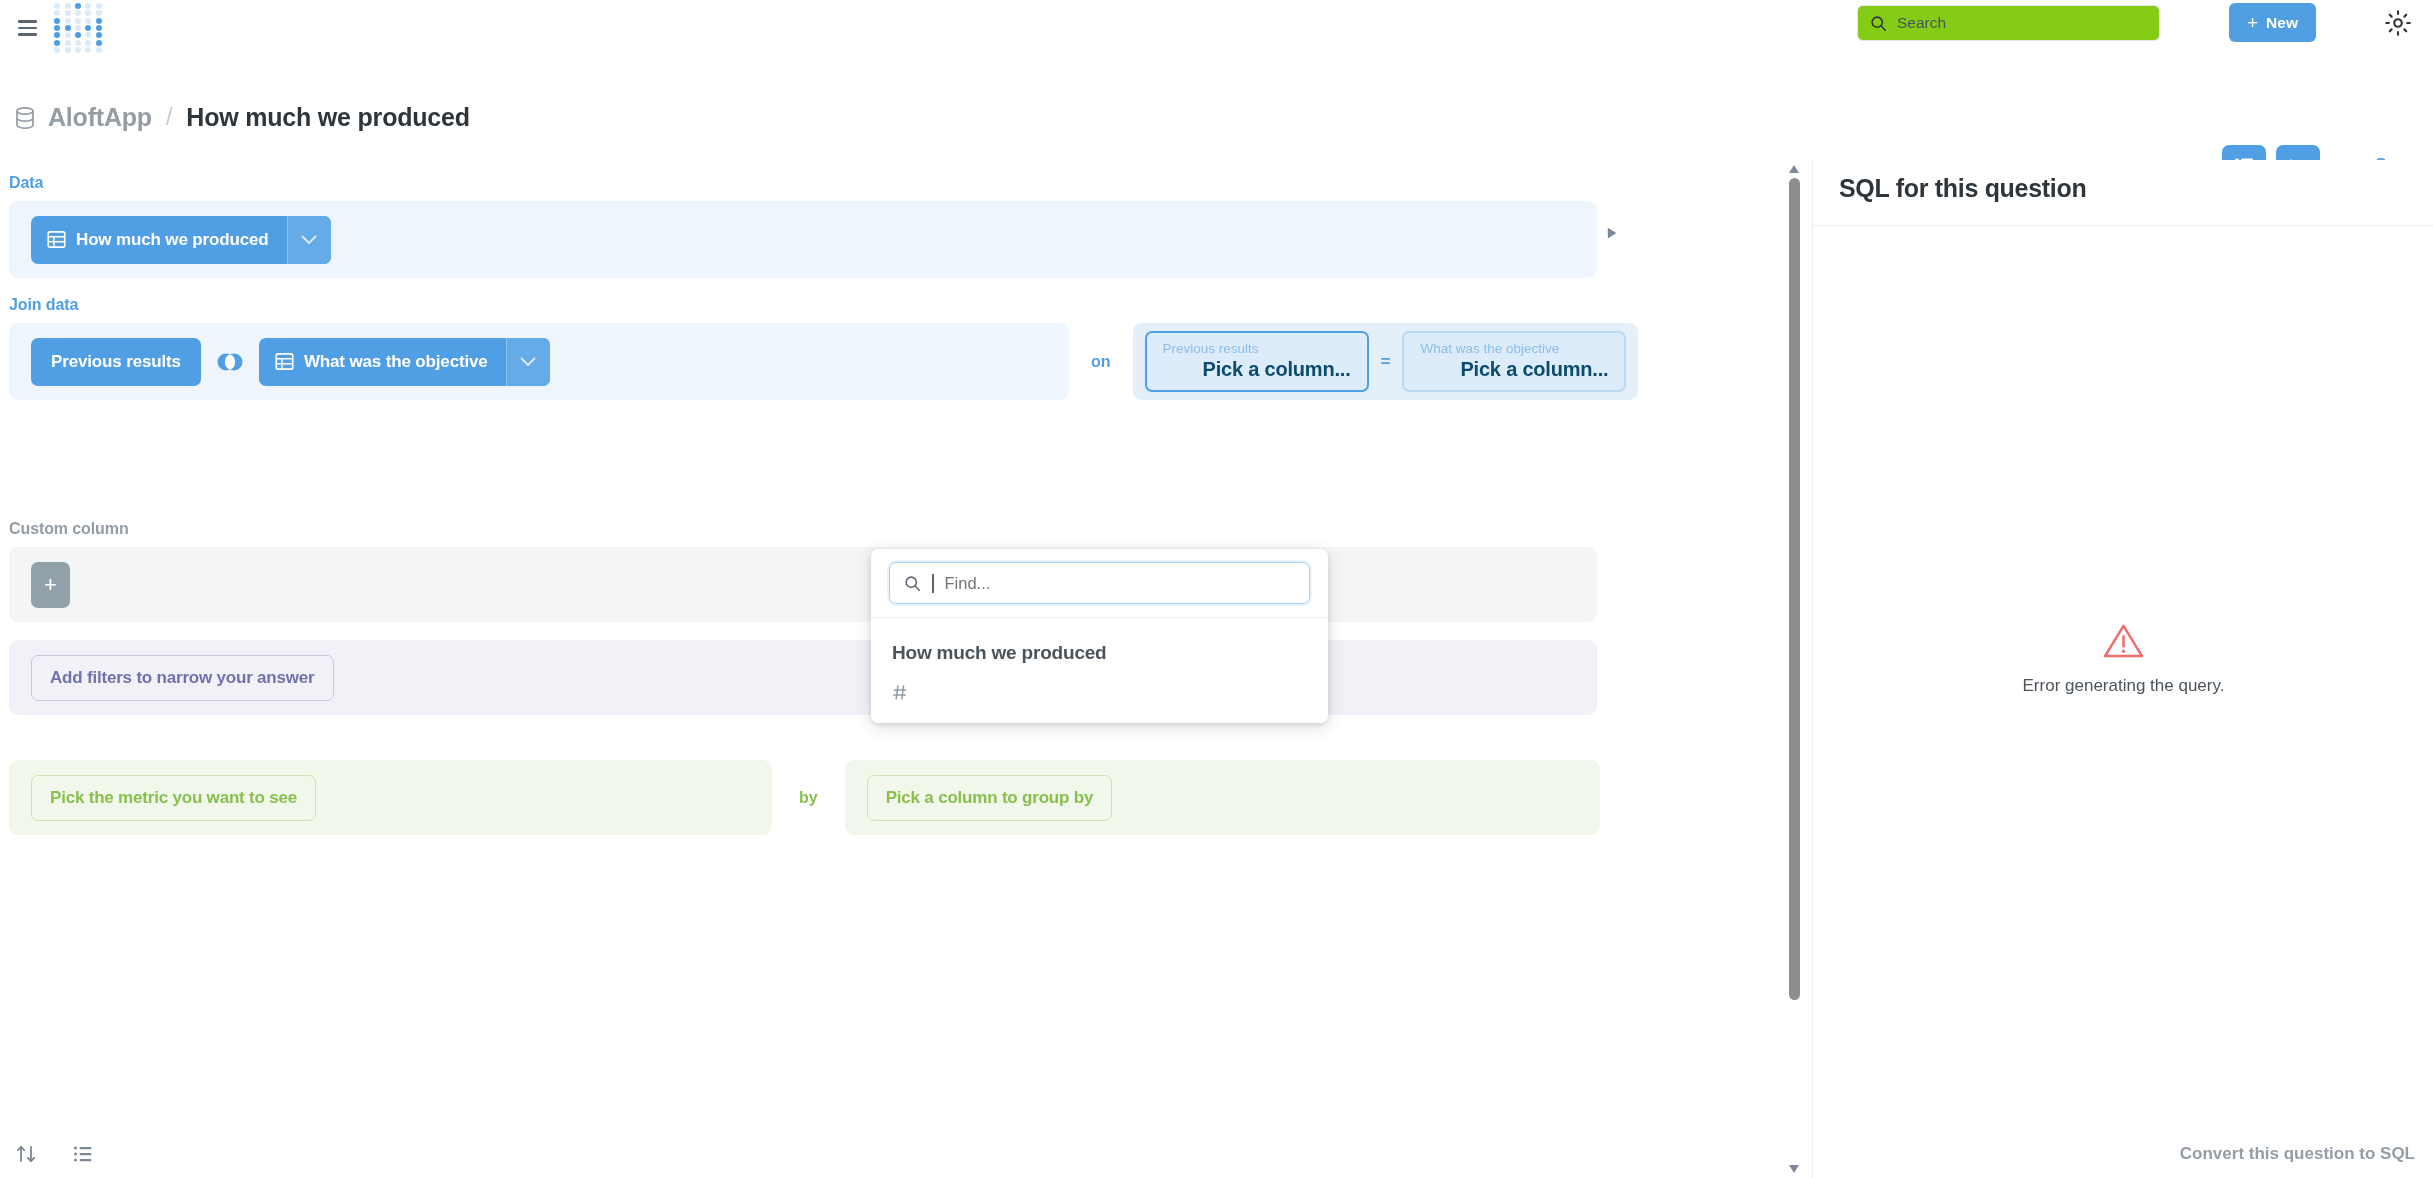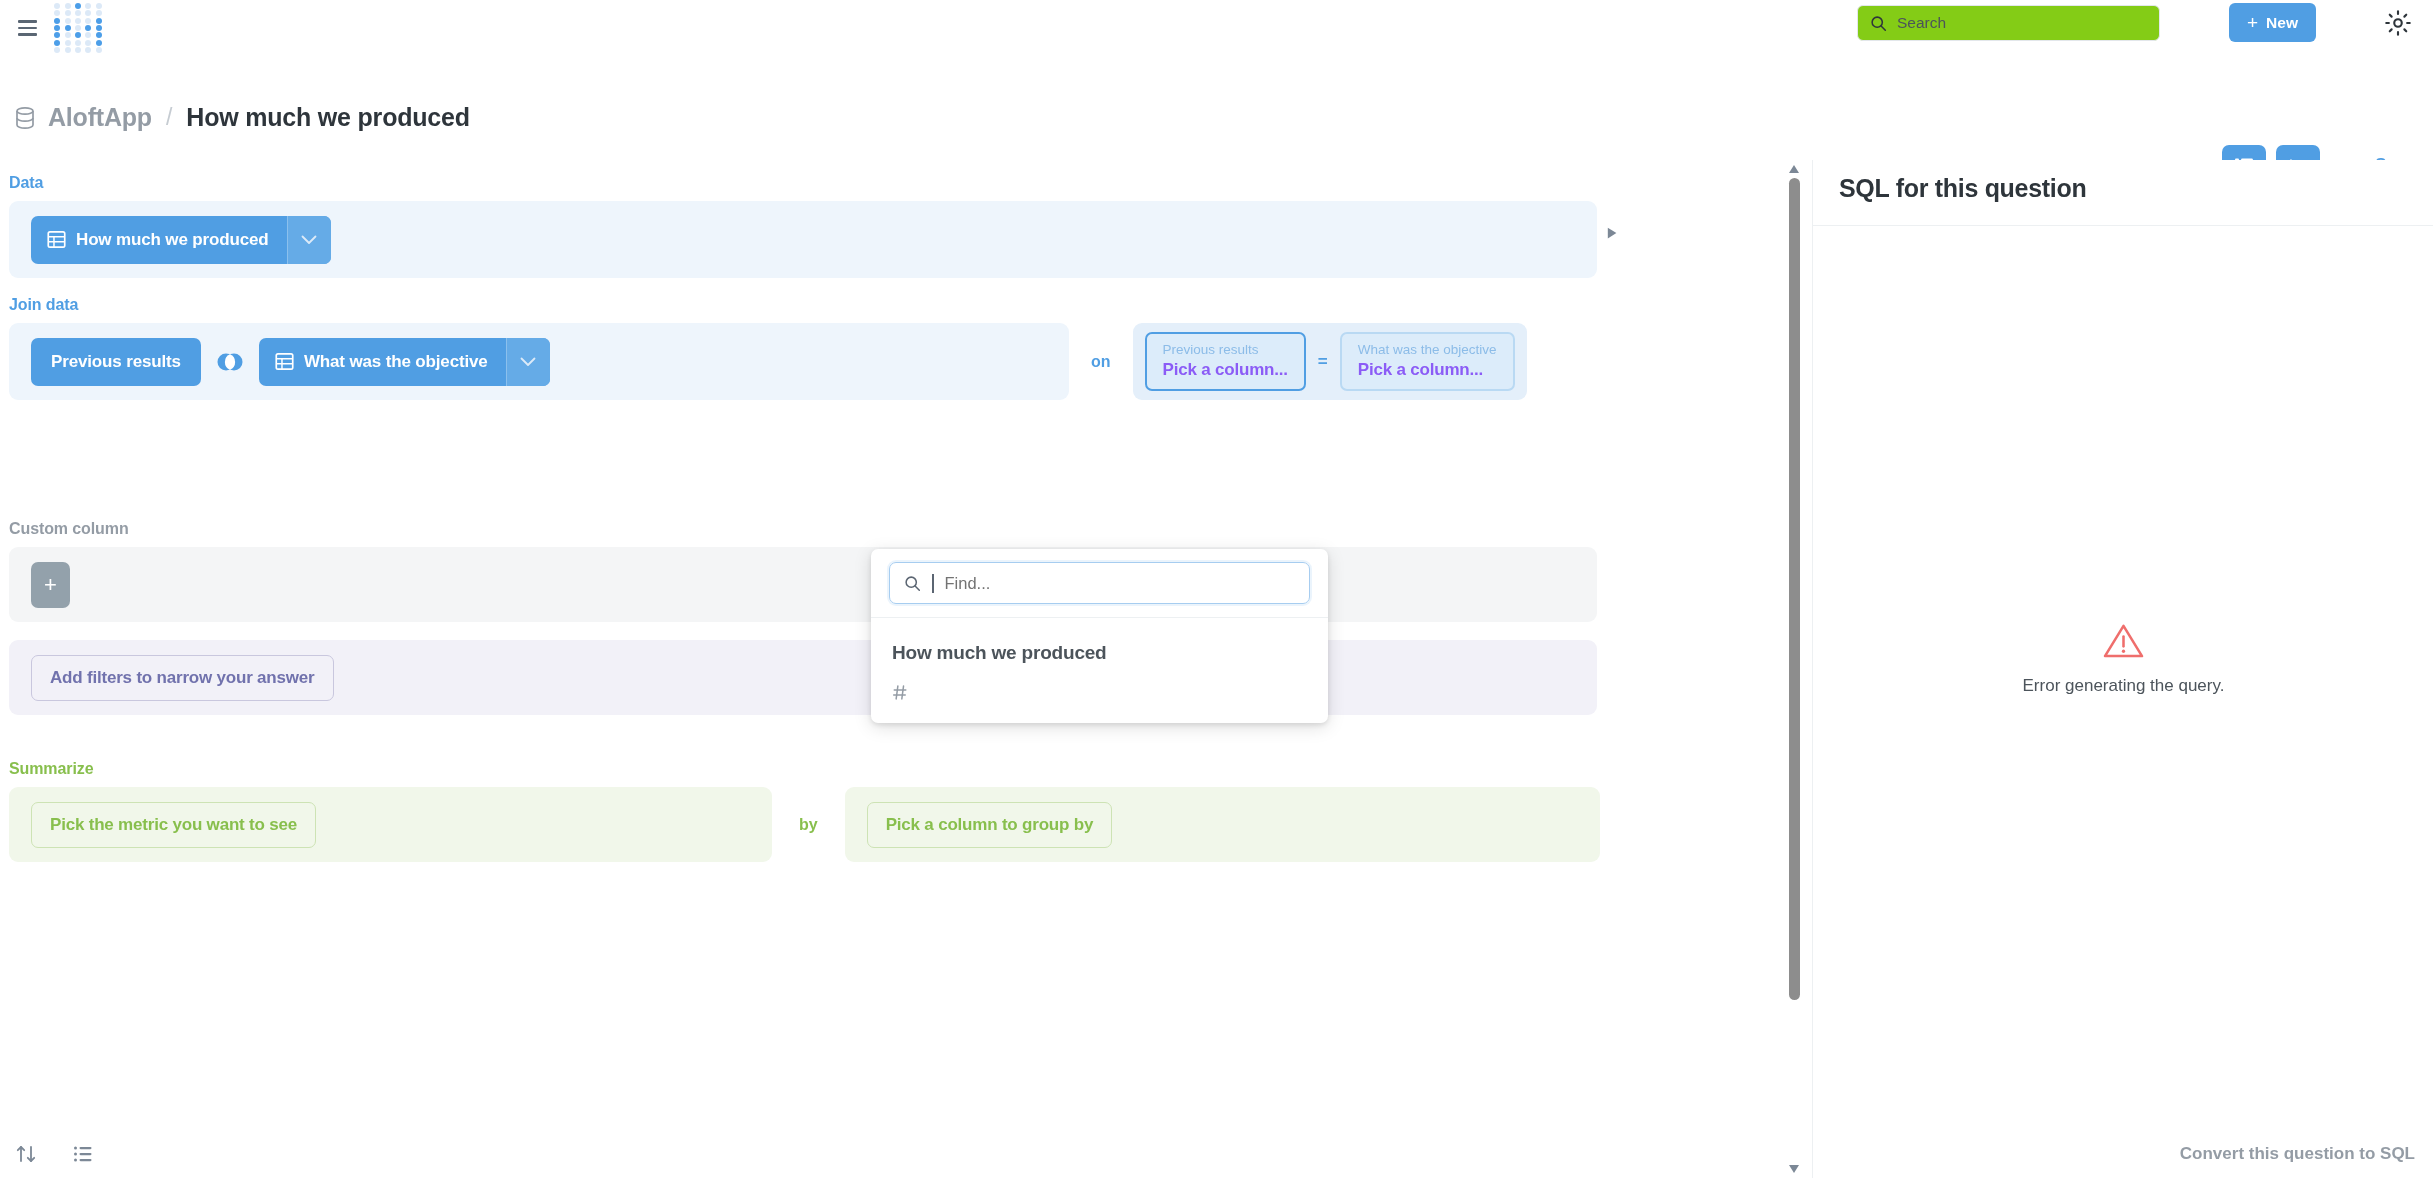--- a/index.html
+++ b/index.html
@@ -152,21 +152,21 @@
     background: #E4EFFA; border-radius: 9px; height: 77px; display: flex; align-items: center;
     gap: 6px; padding: 0 12px;
   }
   .cond-box {
     background: #DCECFA; border-radius: 7px; padding: 8px 16px; min-width: 133px;
     cursor: pointer; line-height: 1.25;
   }
   .cond-box.active { border: 2px solid #509EE3; background: #DCECFA; }
   .cond-box.inactive { border: 2px solid #B9D9F3; }
   .cond-top { font-size: 13.5px; color: #8CBCE8; }
-  .cond-bot { font-size: 17px; color: #8b5cf6; font-weight: 700; letter-spacing: -0.2px; }
+  .cond-bot { font-size: 20px; color: #0c4a6e; font-weight: 700; letter-spacing: -0.2px; margin-left: 40px; }
   .eqsign { font-size: 17px; color: #509EE3; font-weight: 700; padding: 0 6px; }
 
   
   .plusbtn {
     width: 39px; height: 46px; background: #93A1AB; border-radius: 7px;
     display: flex; align-items: center; justify-content: center;
     color: #fff; font-size: 22px; font-weight: 400; cursor: pointer;
   }
 
   
@@ -414,21 +414,20 @@
     </div>
   </div>
 
   <div class="section" style="top:480px;">
     <div class="block blk-purple" style="height:75px; width:1588px; margin-left:9px;">
       <div class="ghost ghost-purple">Add filters to narrow your answer</div>
     </div>
   </div>
 
   <div class="section" style="top:600px;">
-    <div class="sec-label lbl-green">Summarize</div>
     <div style="display:flex; align-items:center; margin-left:9px;">
       <div class="block blk-green" style="height:75px; width:763px;">
         <div class="ghost ghost-green">Pick the metric you want to see</div>
       </div>
       <span class="by-word" style="margin:0 27px;">by</span>
       <div class="block blk-green" style="height:75px; width:755px;">
         <div class="ghost ghost-green">Pick a column to group by</div>
       </div>
     </div>
   </div>

